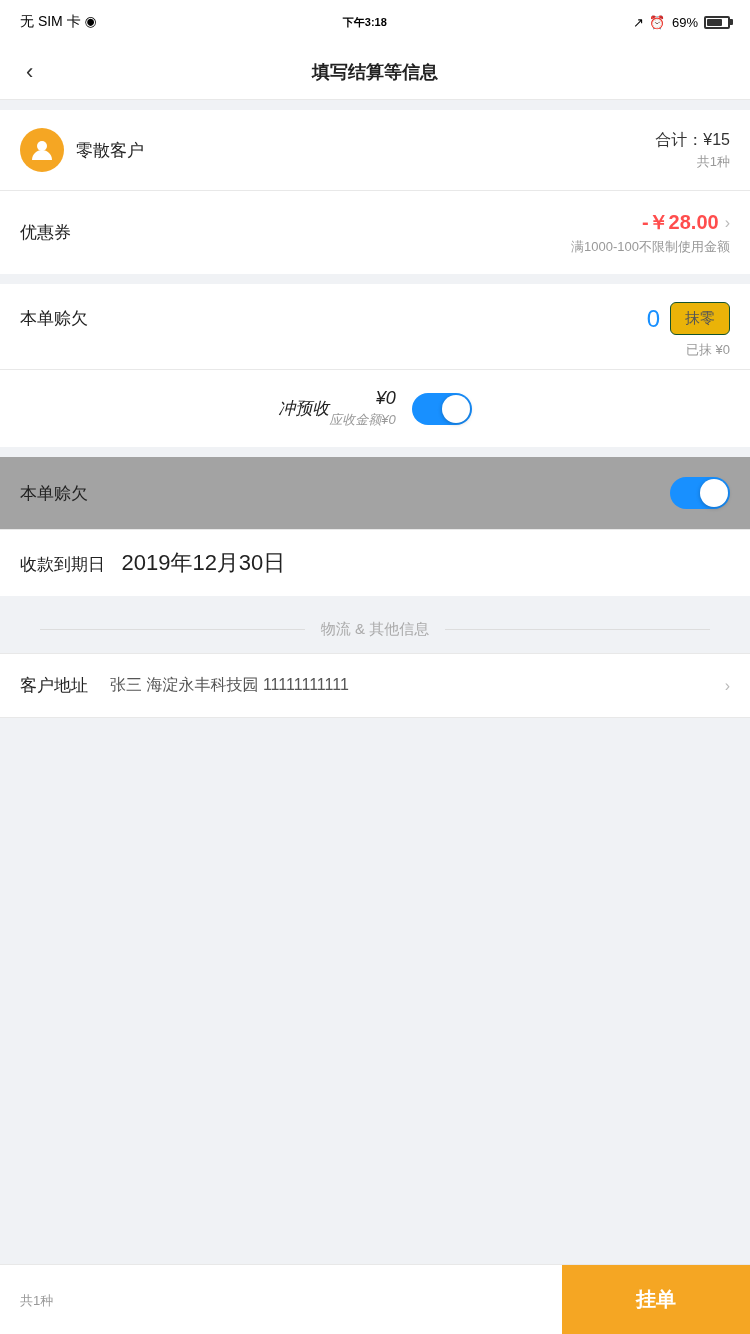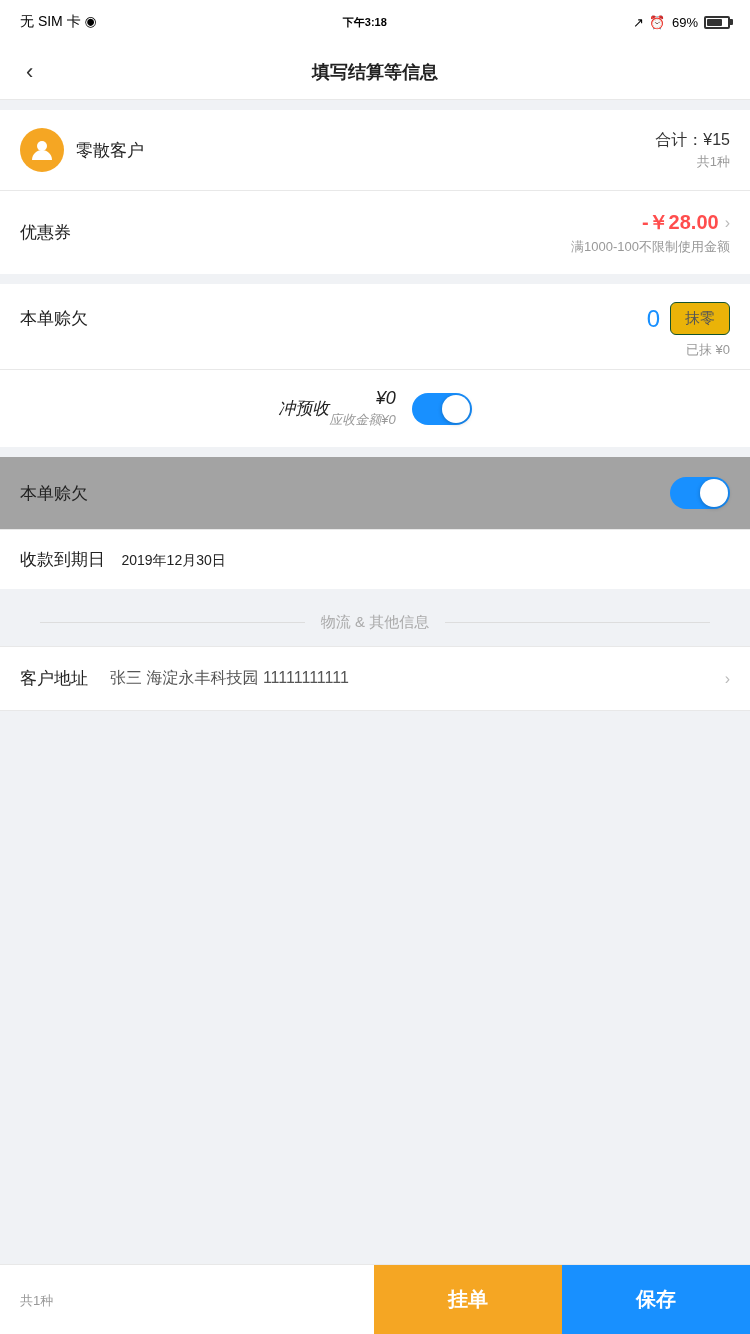--- a/index.html
+++ b/index.html
@@ -154,21 +154,21 @@
       align-items: center;
       justify-content: space-between;
     }
 
     
     .duedate-section {
       background: #fff;
       padding: 18px 20px;
     }
     .duedate-label { font-size: 17px; color: #222; display: inline; margin-right: 12px; }
-    .duedate-value { font-size: 14px; color: #222; }
+    .duedate-value { font-size: 22px; color: #222; }
 
     
     .logistics-header {
       background: #f0f2f5;
       padding: 14px 0;
     }
     .logistics-title { font-size: 15px; color: #aaa; }
 
     
     .address-section {
@@ -330,14 +330,13 @@
 
 <div class="thin-divider"></div>
 
 <div class="spacer-bottom"></div>
 
 <div class="bottom-bar">
   <div class="bottom-info">
     <div class="bottom-count">共1种</div>
   </div>
   <div class="bottom-btn btn-hold">挂单</div>
-  <div class="bottom-btn btn-save">保存</div>
 </div>
 
 </body></html>

